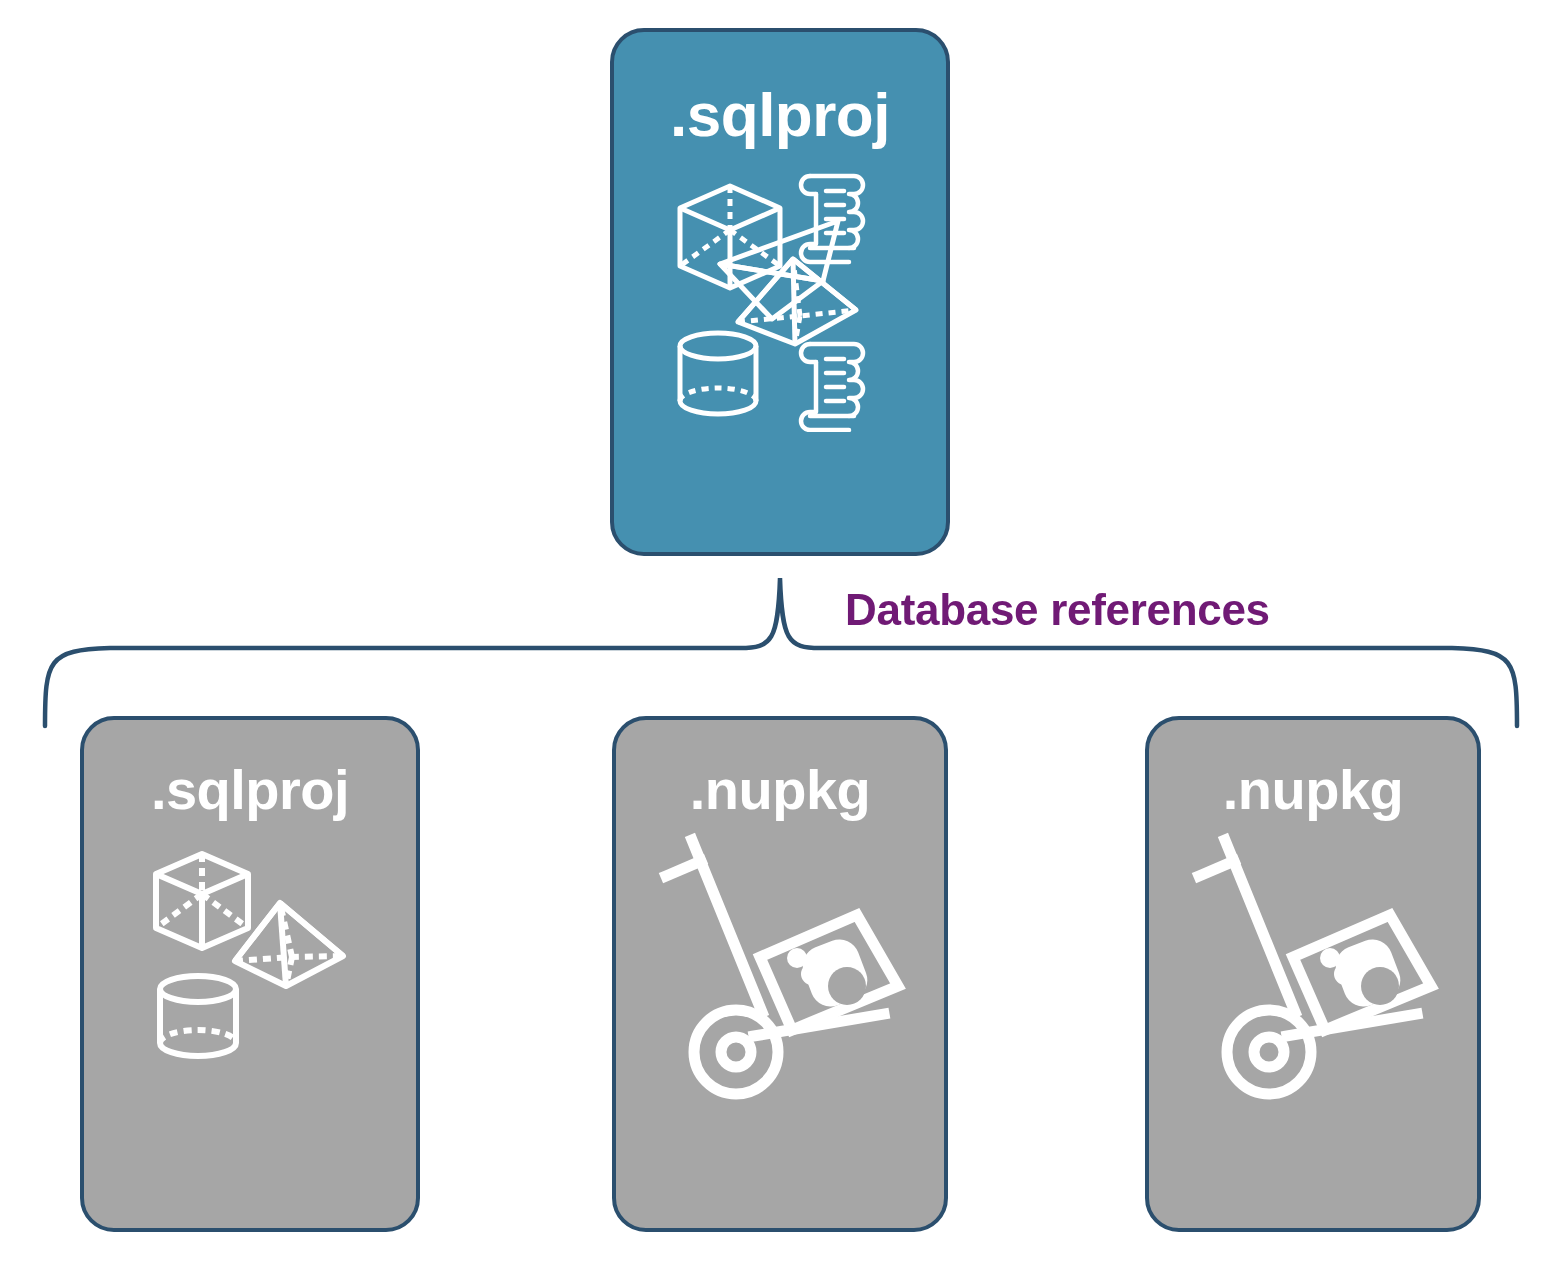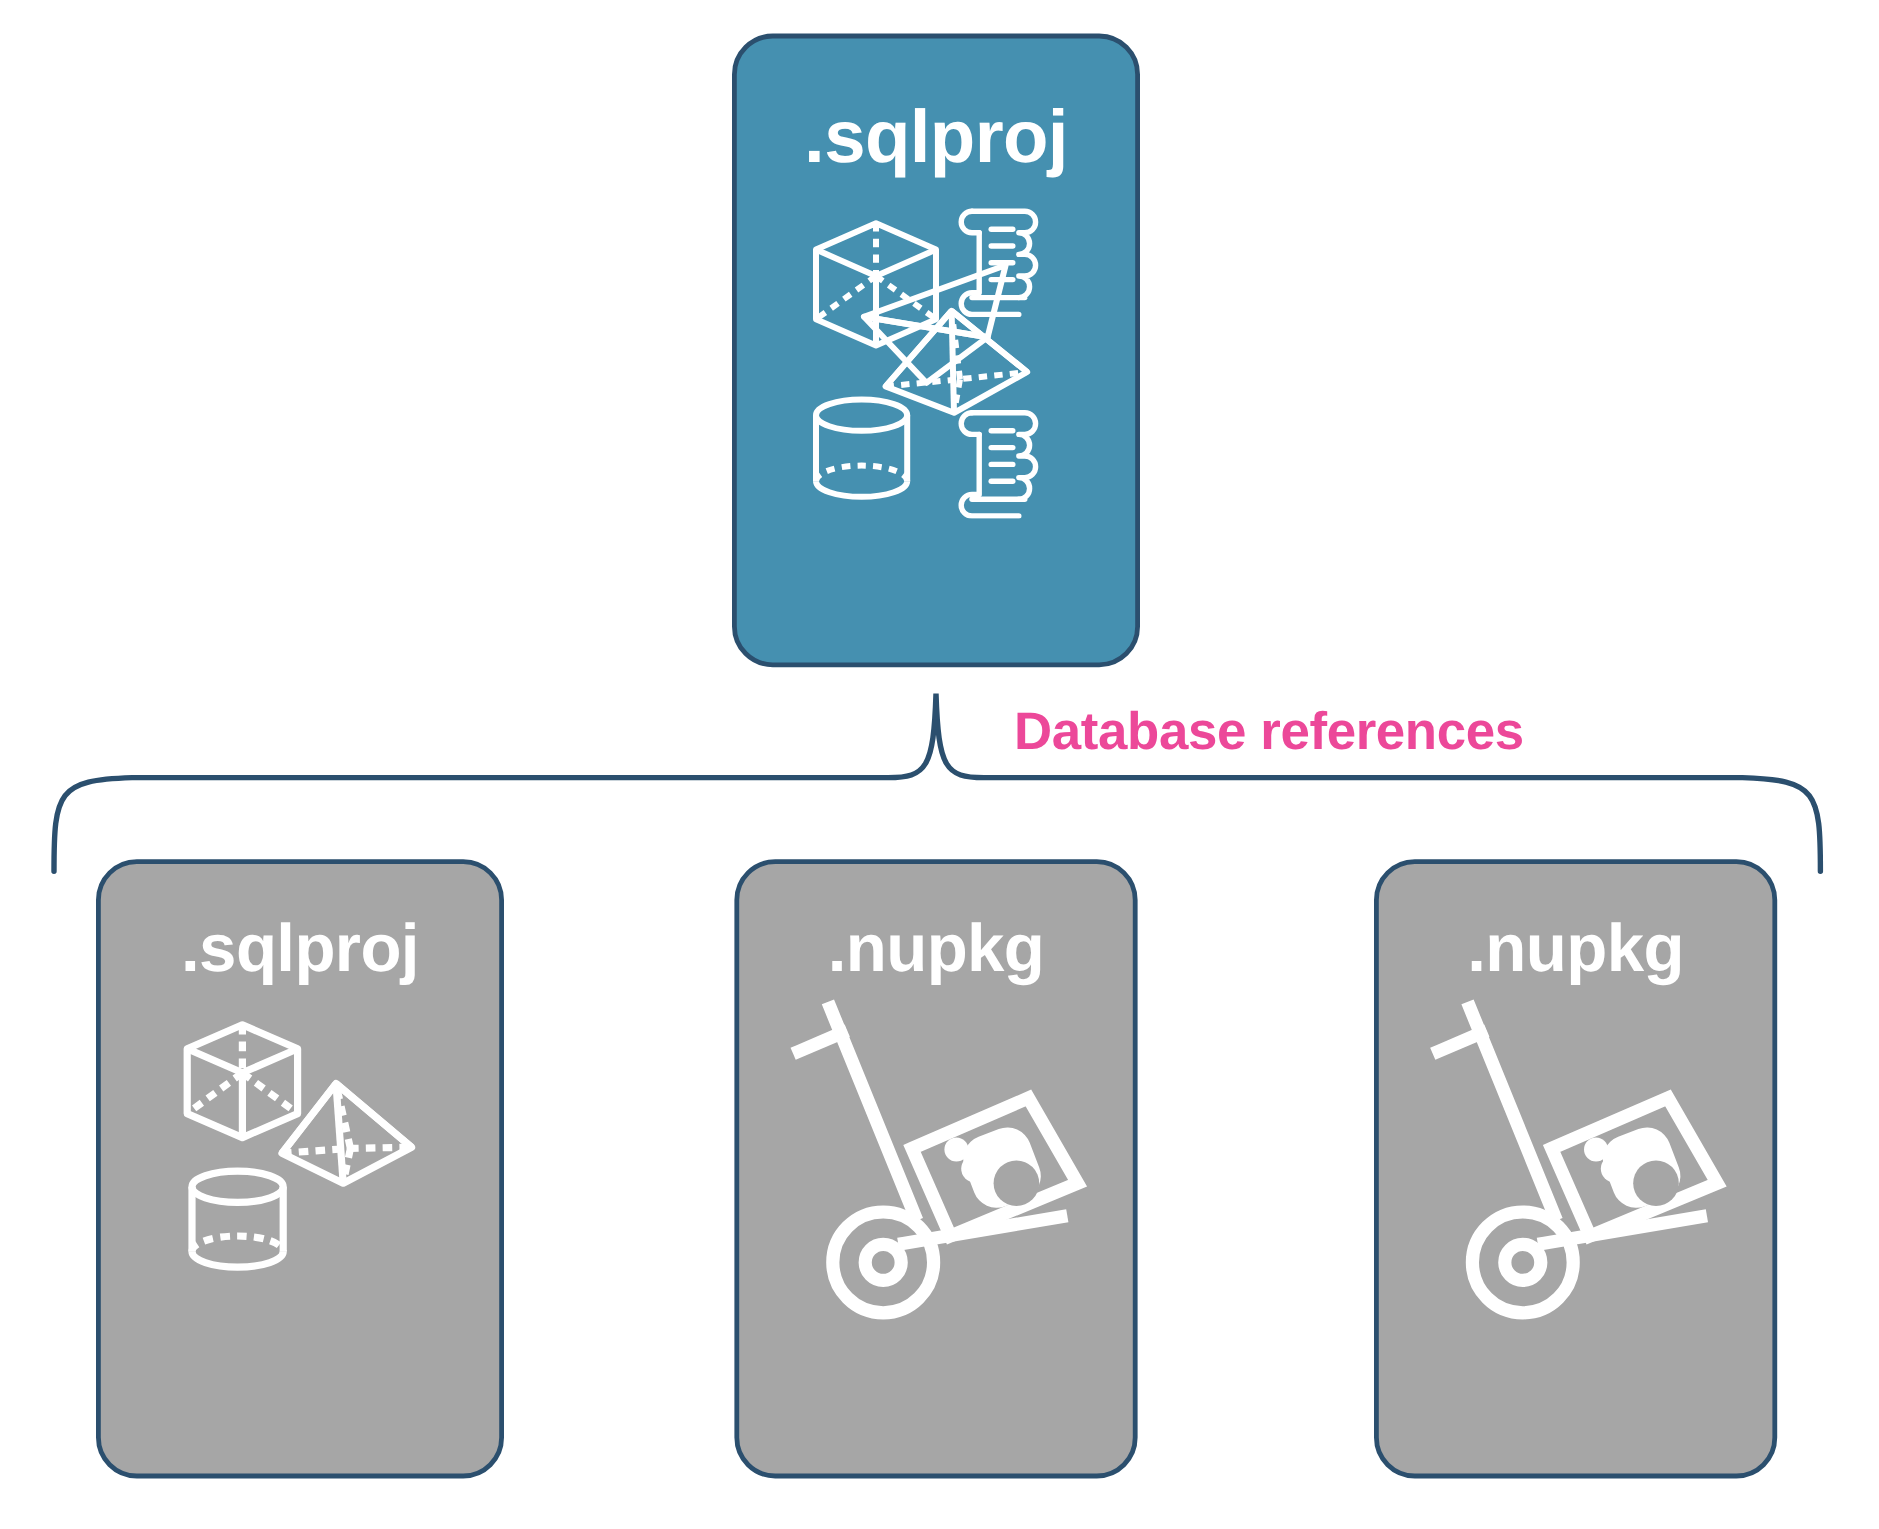--- a/index.html
+++ b/index.html
@@ -98,21 +98,21 @@
     width: 1566px;
     height: 1274px;
     pointer-events: none;
   }
 
   
   #bracket-label {
     position: absolute;
     left: 845px;
     top: 585px;
-    color: #ec4899;
+    color: #701a75;
     font-size: 44px;
     font-weight: bold;
     letter-spacing: -0.3px;
     white-space: nowrap;
     user-select: none;
   }
 </style>
 </head>
 <body>
 

